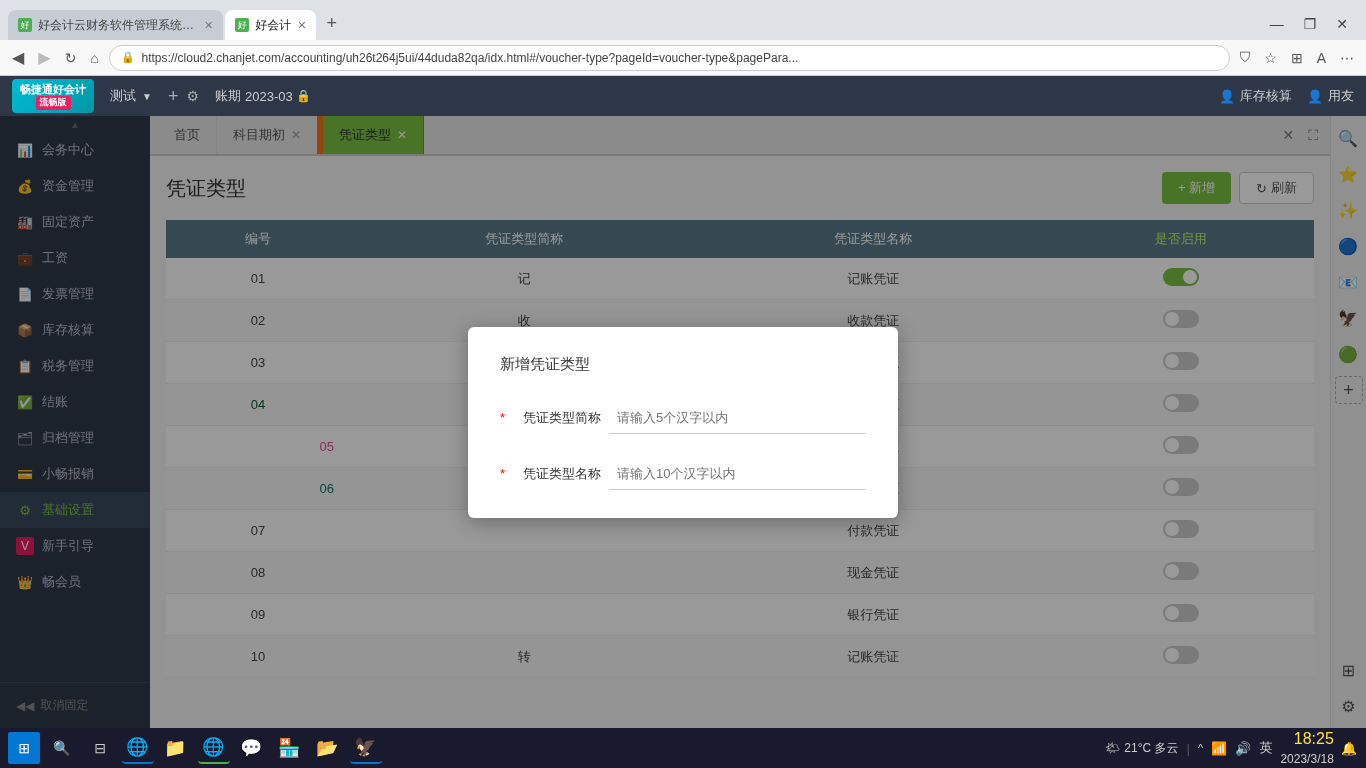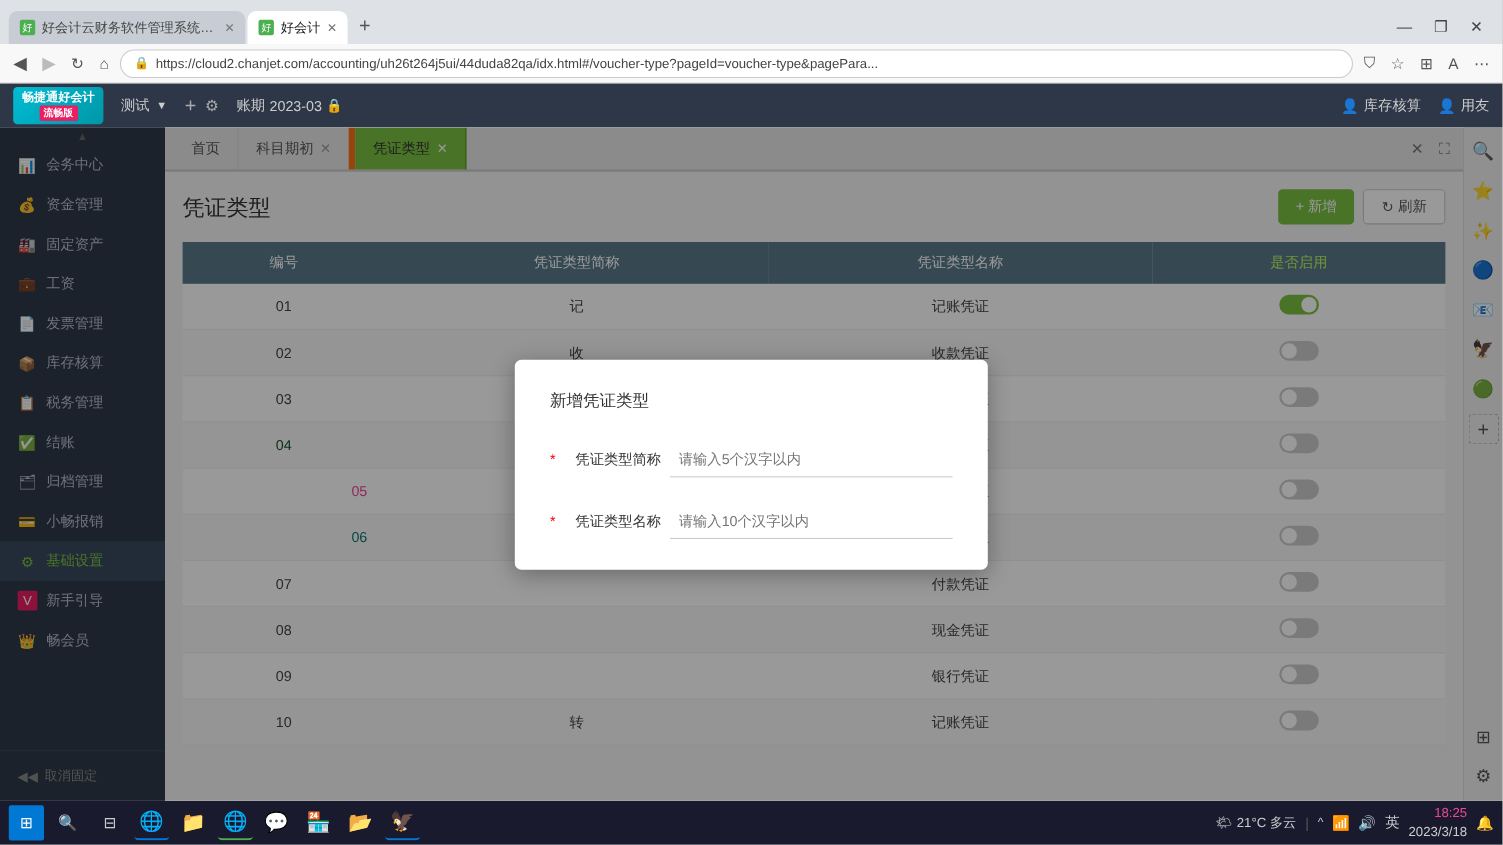--- a/index.html
+++ b/index.html
@@ -309,21 +309,21 @@
     <div style="display:flex; align-items:center; gap:4px; font-size:12px; color:#ccc; cursor:pointer;">
       <span>🌤</span>
       <span>21°C 多云</span>
     </div>
     <span style="color:#555;">|</span>
     <span style="color:#ccc; cursor:pointer; font-size:11px;">^</span>
     <span style="color:#ccc; font-size:13px;">📶</span>
     <span style="color:#ccc; font-size:13px; cursor:pointer;">🔊</span>
     <span style="color:#ccc; font-size:13px; cursor:pointer;">英</span>
     <div style="text-align:right; cursor:pointer;">
-      <div style="font-size:12px; color:#ec4899; line-height:1.4;">18:25</div>
+      <div style="font-size:16px; color:#fde047; line-height:1.4;">18:25</div>
       <div style="font-size:12px; color:#ccc; line-height:1.4;">2023/3/18</div>
     </div>
     <span style="color:#ccc; font-size:13px; cursor:pointer;">🔔</span>
   </div>
 </div>
 
 <style>
   .toggle { width: 36px; height: 18px; border-radius: 9px; position: relative; display: inline-block; cursor: pointer; }
   .toggle.on { background: #7ac143; }
   .toggle.off { background: #ccc; }

